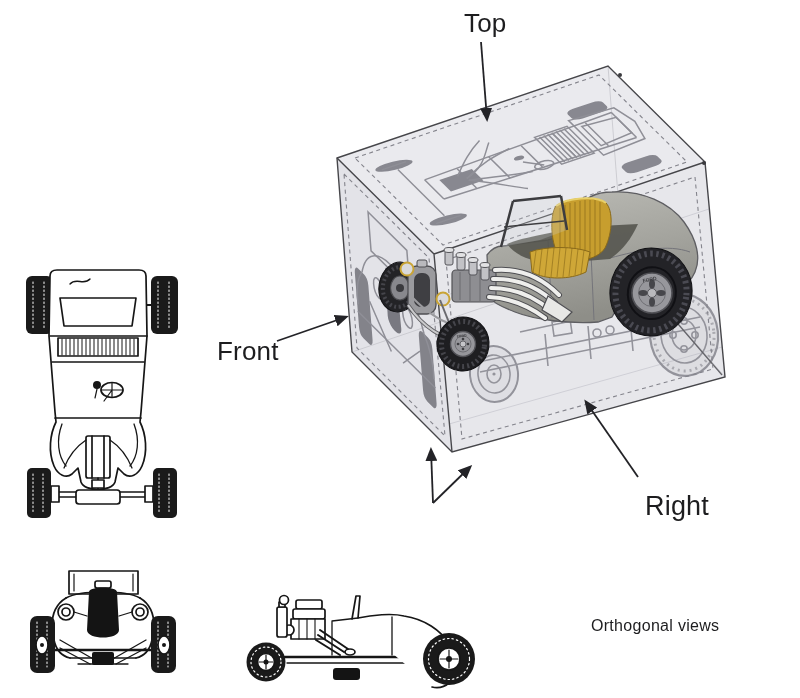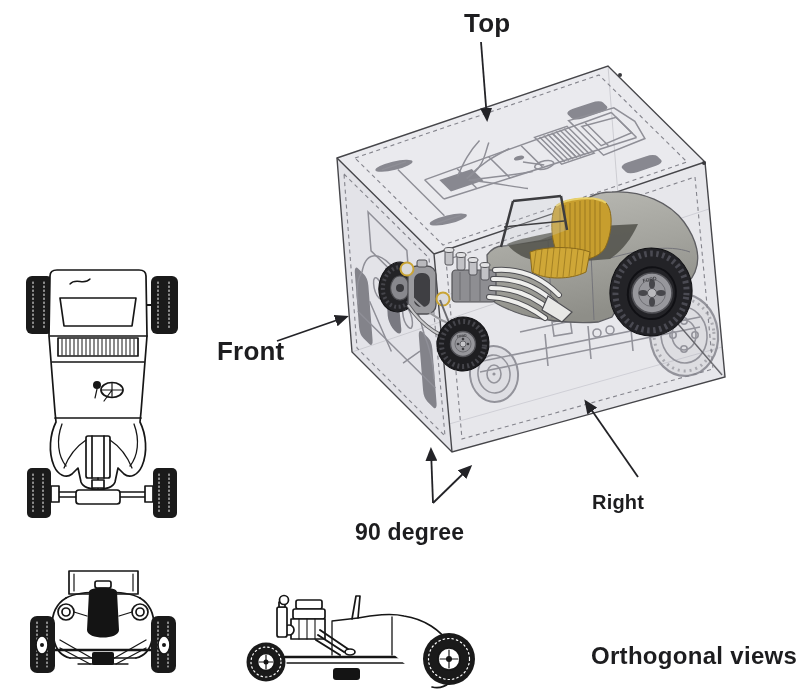--- a/index.html
+++ b/index.html
@@ -1,24 +1,24 @@
 <!DOCTYPE html>
 <html><head>
 <meta charset="utf-8">
 <style>
   html,body{margin:0;padding:0;background:#ffffff;}
   .stage{position:relative;width:800px;height:698px;background:#ffffff;overflow:hidden;
          font-family:"Liberation Sans",sans-serif;}
   .stage svg{position:absolute;left:0;top:0;}
-  .lbl{position:absolute;color:#1d1d1f;font-weight:700;letter-spacing:.2px;white-space:nowrap;}
+  .lbl{position:absolute;color:#1d1d1f;font-weight:400;letter-spacing:.2px;white-space:nowrap;}
   .lbl-top{left:464px;top:8px;font-size:26px;}
   .lbl-front{left:217px;top:336px;font-size:26px;text-align:center;}
-  .lbl-right{left:592px;top:491px;font-size:20px;}
+  .lbl-right{left:645px;top:491px;font-size:27px;}
   .lbl-rot{left:355px;top:519px;font-size:23px;line-height:27px;}
-  .lbl-caption{left:591px;top:642px;font-size:24px;letter-spacing:.3px;}
+  .lbl-caption{left:591px;top:617px;font-size:16px;letter-spacing:.3px;}
   .proj{stroke:#8b8b93;fill:none;}
 </style>
 </head>
 <body>
 
 <div class="stage">
 <svg width="800" height="698" viewBox="0 0 800 698">
   <defs>
     <marker id="ah" markerUnits="userSpaceOnUse" markerWidth="14" markerHeight="12" refX="11" refY="6" orient="auto">
       <path d="M0,0 L14,6 L0,12 Z" fill="#232327"></path>
@@ -314,16 +314,15 @@
     <path d="M638,477 L586,402" marker-end="url(#ah)"></path>
     <path d="M433,503 L431,450" marker-end="url(#ah)"></path>
     <path d="M433,503 L470,467" marker-end="url(#ah)"></path>
   </g>
 </svg>
 
 <div class="lbl lbl-top">Top</div>
 <div class="lbl lbl-front">Front</div>
 <div class="lbl lbl-right">Right</div>
 <div class="lbl lbl-rot">
-  <div>90 degree</div>
 </div>
 <div class="lbl lbl-caption">Orthogonal views</div>
 </div>
 
 </body></html>

